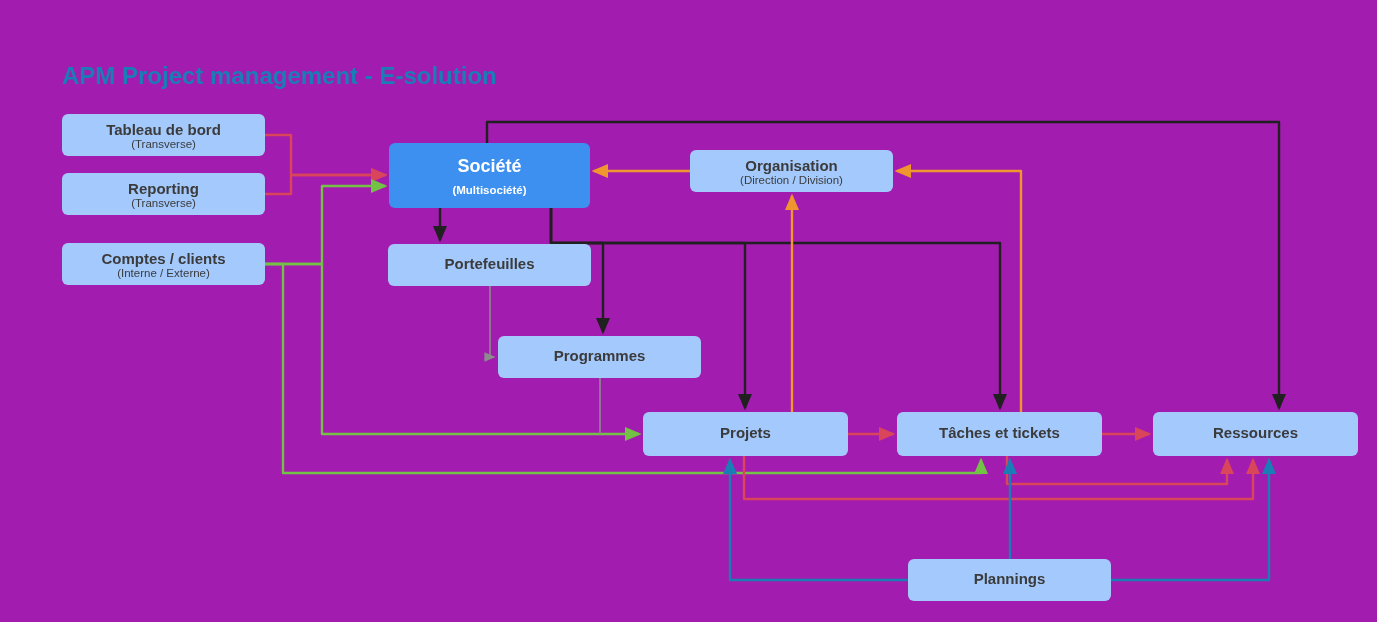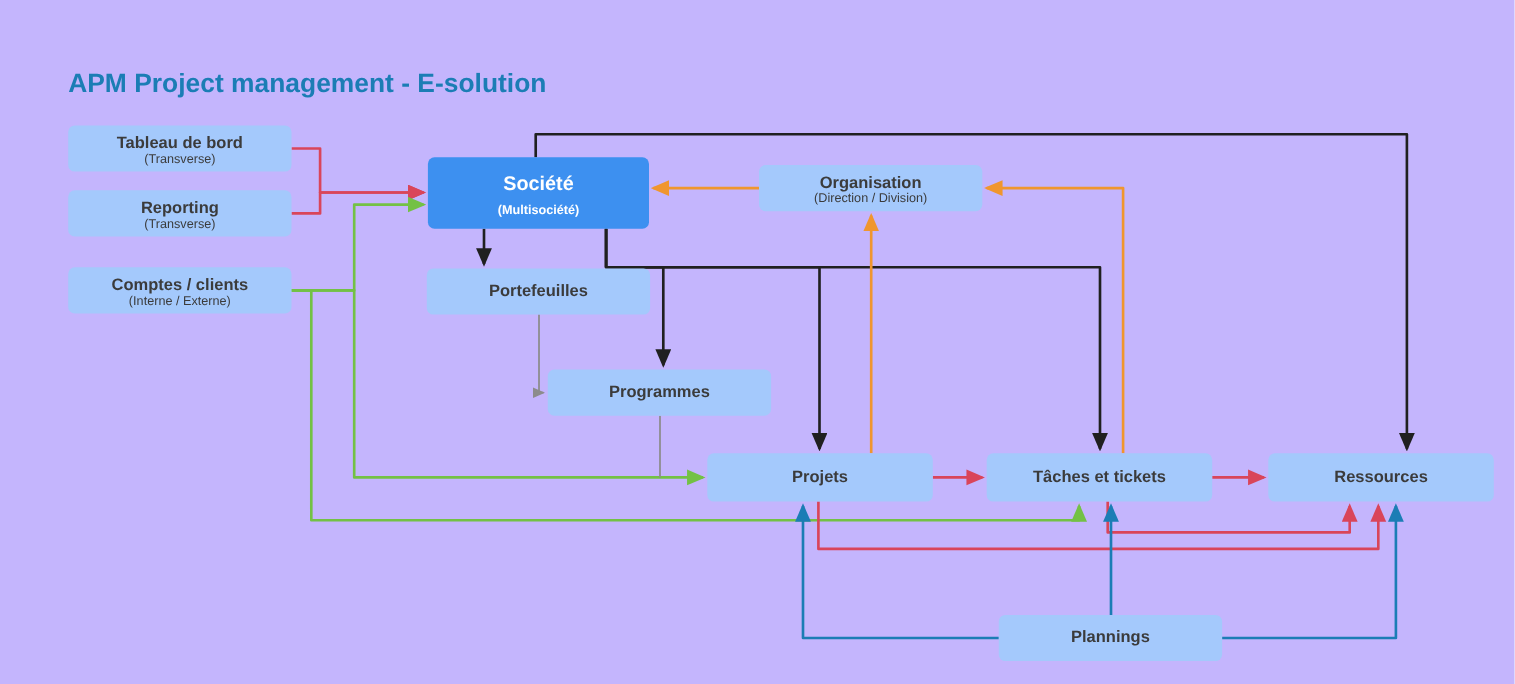--- a/index.html
+++ b/index.html
@@ -1,18 +1,18 @@
 <!DOCTYPE html>
 <html><head>
 <meta charset="utf-8">
 <style>
   html,body{margin:0;padding:0;background:#ffffff;}
   body{width:1377px;height:622px;overflow:hidden;
        font-family:"Liberation Sans", sans-serif;}
-  #stage{position:relative;width:1377px;height:622px;background:#c4b5fd;}
+  #stage{position:relative;width:1377px;height:622px;background:#a21caf;}
   svg{display:block;}
   .node-rect{stroke:none;}
   .lbl{font-family:"Liberation Sans", sans-serif;font-weight:bold;
        font-size:15px;fill:#3b3b3b;text-anchor:middle;dominant-baseline:middle;}
   .sub{font-family:"Liberation Sans", sans-serif;font-weight:normal;
        font-size:11.5px;fill:#3b3b3b;text-anchor:middle;dominant-baseline:middle;}
   .lbl-w{fill:#ffffff;font-size:18px;}
   .sub-w{fill:#ffffff;font-size:11.5px;font-weight:bold;}
   .title{font-family:"Liberation Sans", sans-serif;font-weight:bold;
          font-size:24px;fill:#1b7db5;}

